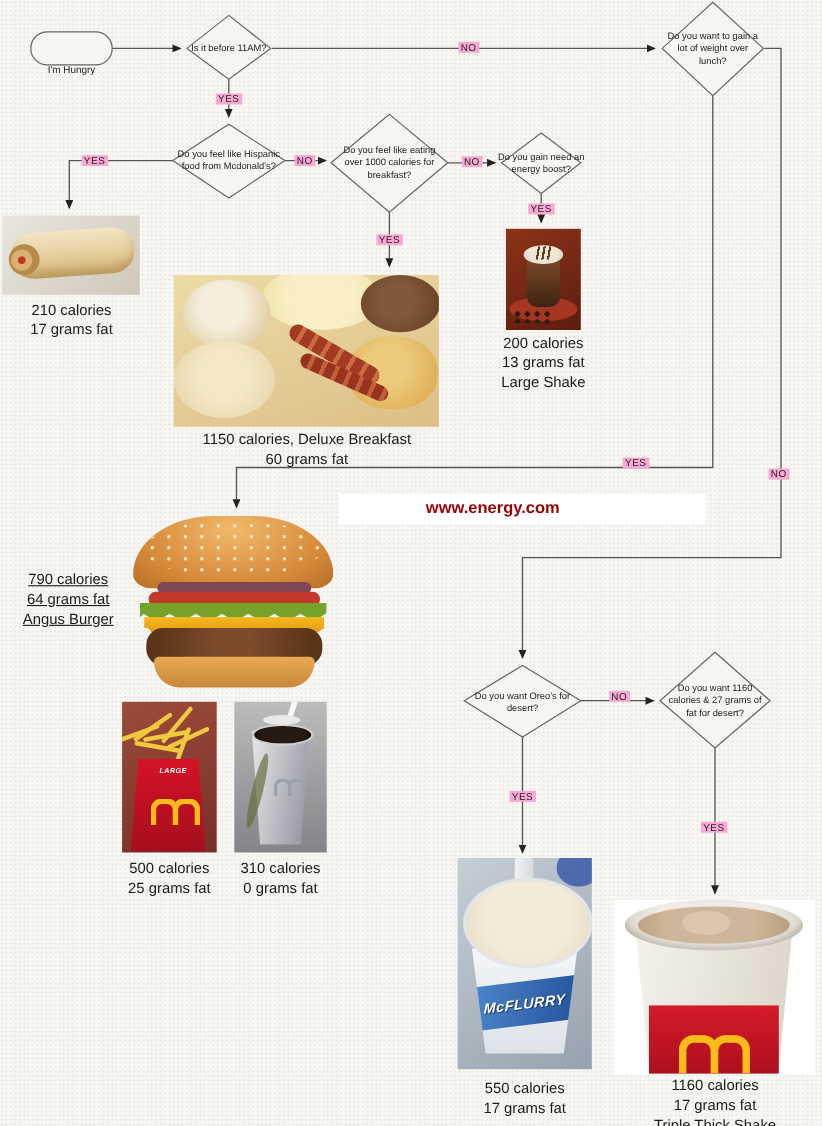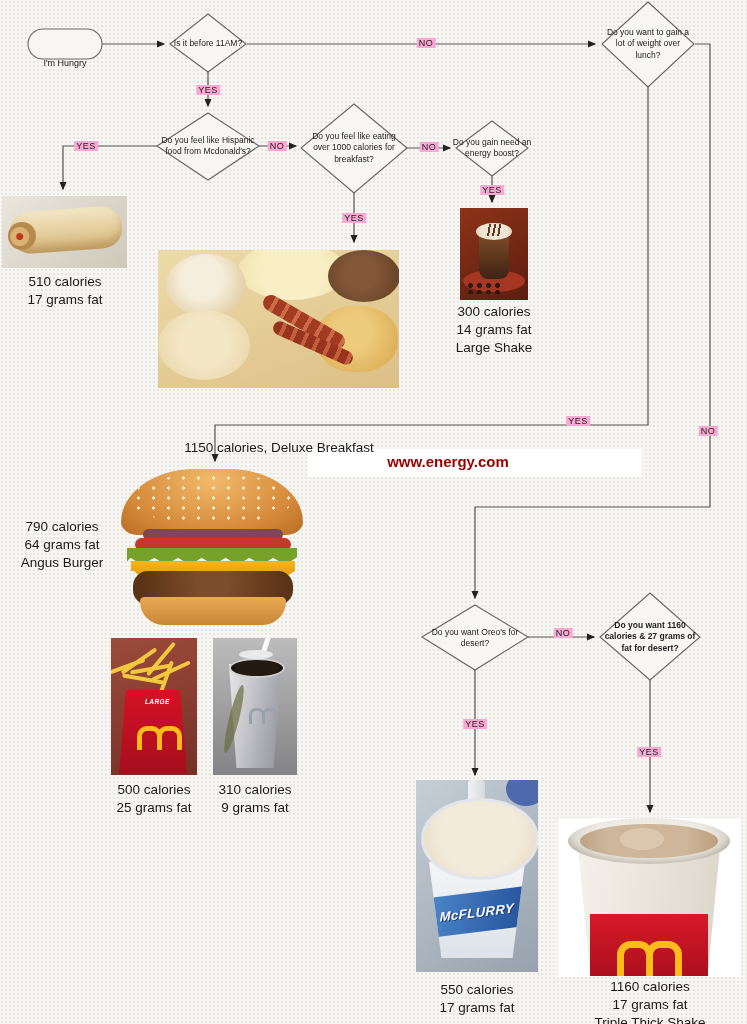--- a/index.html
+++ b/index.html
@@ -175,21 +175,21 @@
   </g>
 </svg>
 
 <div class="node-label pill-label" style="left:28px;top:29px;width:74px;height:30px;margin-top:20px;">I'm Hungry</div>
 <div class="node-label" style="left:172px;top:30px;width:72px;height:28px;">Is it before 11AM?</div>
 <div class="node-label" style="left:604px;top:25px;width:88px;height:38px;">Do you want to gain a lot of weight over lunch?</div>
 <div class="node-label" style="left:161px;top:129px;width:94px;height:34px;">Do you feel like Hispanic food from Mcdonald's?</div>
 <div class="node-label" style="left:310px;top:124px;width:88px;height:48px;">Do you feel like eating over 1000 calories for breakfast?</div>
 <div class="node-label" style="left:452px;top:131px;width:80px;height:34px;">Do you gain need an energy boost?</div>
 <div class="node-label" style="left:419px;top:625px;width:112px;height:26px;">Do you want Oreo's for desert?</div>
-<div class="node-label" style="left:602px;top:618px;width:96px;height:38px;font-weight:bold;">Do you want 1160 calories &amp; 27 grams of fat for desert?</div>
+<div class="node-label" style="left:602px;top:618px;width:96px;height:38px;">Do you want 1160 calories &amp; 27 grams of fat for desert?</div>
 
 <span class="edge-label" style="left:426px;top:43px;">NO</span>
 <span class="edge-label" style="left:208px;top:90px;">YES</span>
 <span class="edge-label" style="left:86px;top:146px;">YES</span>
 <span class="edge-label" style="left:277px;top:146px;">NO</span>
 <span class="edge-label" style="left:354px;top:218px;">YES</span>
 <span class="edge-label" style="left:429px;top:147px;">NO</span>
 <span class="edge-label" style="left:492px;top:190px;">YES</span>
 <span class="edge-label" style="left:578px;top:421px;">YES</span>
 <span class="edge-label" style="left:708px;top:431px;">NO</span>
@@ -198,61 +198,62 @@
 <span class="edge-label" style="left:649px;top:752px;">YES</span>
 
 <div class="wm-band"></div>
 <div class="wm-text">www.energy.com</div>
 
 <div class="photo ph-burrito" style="left:2px;top:196px;width:125px;height:72px;">
   <div class="burrito-roll"></div>
   <div class="burrito-end"></div>
 </div>
 <div class="caption" style="left:6px;top:273px;width:118px;">
-  <div>510 calories</div>
+  <div>210 calories</div>
   <div>17 grams fat</div>
 </div>
 
 <div class="photo ph-breakfast" style="left:158px;top:250px;width:241px;height:138px;">
   <div class="bf-eggs"></div>
   <div class="bf-sausage"></div>
   <div class="bf-muffin"></div>
   <div class="bf-biscuit"></div>
   <div class="bf-hash"></div>
   <div class="bf-bacon1"></div>
   <div class="bf-bacon2"></div>
 </div>
-<div class="caption" style="left:148px;top:391px;width:262px;margin-top:48px;">
+<div class="caption" style="left:148px;top:391px;width:262px;">
   <div>1150 calories, Deluxe Breakfast</div>
+  <div>60 grams fat</div>
 </div>
 
 <div class="photo ph-mocha" style="left:460px;top:208px;width:68px;height:92px;">
   <div class="mocha-plate"></div>
   <div class="mocha-cup"></div>
   <div class="mocha-cream"></div>
   <div class="mocha-drizzle"></div>
   <div class="mocha-beans"></div>
 </div>
 <div class="caption" style="left:446px;top:303px;width:96px;">
-  <div>300 calories</div>
-  <div>14 grams fat</div>
+  <div>200 calories</div>
+  <div>13 grams fat</div>
   <div>Large Shake</div>
 </div>
 
 <div class="photo ph-burger" style="left:113px;top:467px;width:197px;height:160px;">
   <div class="bg-topbun"></div>
   <div class="bg-seeds"></div>
   <div class="bg-onion"></div>
   <div class="bg-tomato"></div>
   <div class="bg-lettuce"></div>
   <div class="bg-cheese"></div>
   <div class="bg-patty"></div>
   <div class="bg-botbun"></div>
 </div>
-<div class="caption" style="left:8px;top:518px;width:108px;">
+<div class="caption" style="left:8px;top:518px;width:108px;text-decoration:underline;">
   <div>790 calories</div>
   <div>64 grams fat</div>
   <div>Angus Burger</div>
 </div>
 
 <div class="photo ph-fries" style="left:111px;top:638px;width:86px;height:137px;">
   <div class="fry" style="left:12px;top:8px;transform:rotate(70deg);"></div>
   <div class="fry" style="left:26px;top:2px;transform:rotate(55deg);"></div>
   <div class="fry" style="left:38px;top:10px;transform:rotate(80deg);"></div>
   <div class="fry" style="left:48px;top:0px;transform:rotate(40deg);"></div>
@@ -277,21 +278,21 @@
   <div class="soda-swoosh"></div>
   <div class="soda-cola"></div>
   <div class="soda-lidring"></div>
   <div class="arches arches-sm arches-gray" style="left:36px;top:70px;">
     <span class="arch"></span>
       <span class="arch"></span>
   </div>
 </div>
 <div class="caption" style="left:203px;top:781px;width:104px;">
   <div>310 calories</div>
-  <div>9 grams fat</div>
+  <div>0 grams fat</div>
 </div>
 
 <div class="photo ph-mcflurry" style="left:416px;top:780px;width:122px;height:192px;">
   <div class="mf-blue"></div>
   <div class="mf-spoon"></div>
   <div class="mf-cup">
     <div class="mf-band">
       <span class="mf-logo">McFLURRY</span>
     </div>
   </div>

